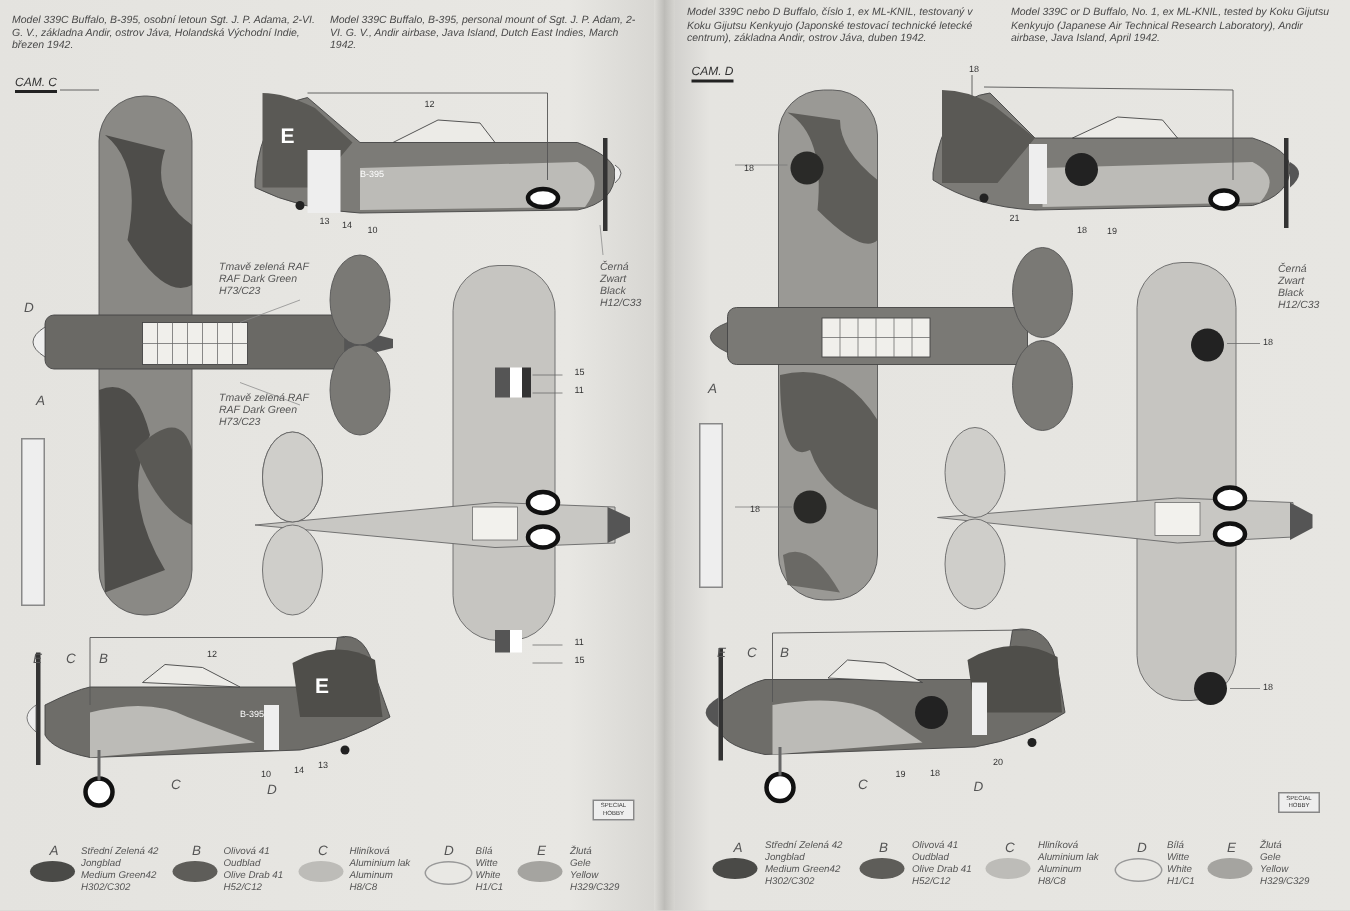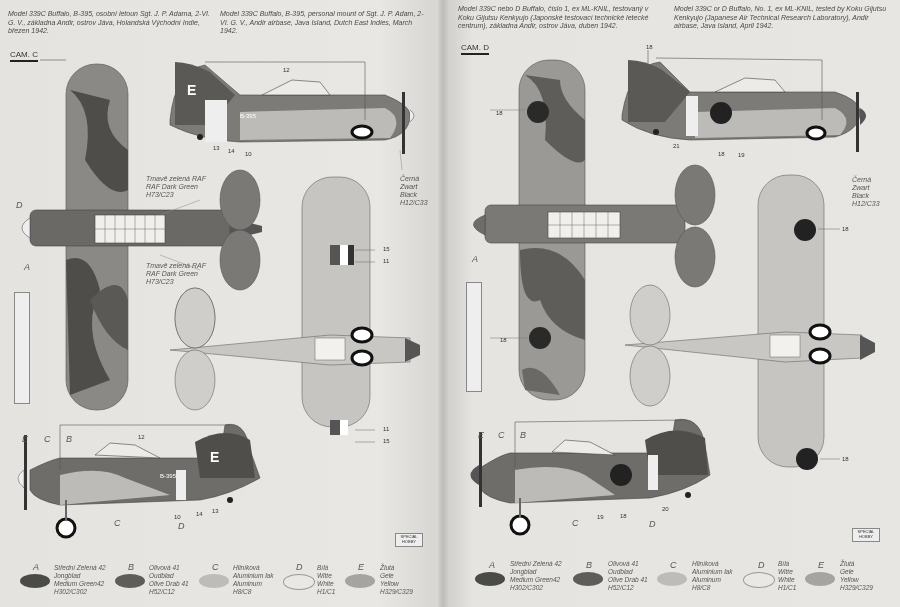--- a/index.html
+++ b/index.html
@@ -2,21 +2,21 @@
 <html><head>
 <meta charset="utf-8">
 <style>
   html,body{margin:0;padding:0;}
   body{width:900px;height:607px;overflow:hidden;background:#d9d8d4;font-family:"Liberation Sans",sans-serif;position:relative;}
   .page{position:absolute;top:0;height:607px;background:#e6e5e1;}
   .page.left{left:0;width:446px;background:linear-gradient(90deg,#e4e3df 0%,#e8e7e3 85%,#d4d3cf 100%);}
   .page.right{left:446px;width:454px;background:linear-gradient(90deg,#cfcecb 0%,#e5e4e0 6%,#e7e6e2 100%);}
   .gutter{position:absolute;left:436px;top:0;width:14px;height:607px;background:linear-gradient(90deg,#dddcd8,#bdbcb8,#d6d5d1);}
   .caption{position:absolute;font-size:7px;font-style:italic;color:#4a4a4a;line-height:8.5px;}
-  .cam{position:absolute;font-size:8px;color:#333;border-bottom:2px solid #222;padding-bottom:1px;}
+  .cam{position:absolute;font-size:8px;font-style:italic;color:#333;border-bottom:2px solid #222;padding-bottom:1px;}
   .lbl{position:absolute;font-size:7px;font-style:italic;color:#555;line-height:8px;}
   .num{position:absolute;font-size:6px;color:#333;}
   .letter{position:absolute;font-size:9px;font-style:italic;color:#555;}
   .badge{position:absolute;border:1px solid #888;background:#eee;}
   .swatch{position:absolute;width:30px;height:14px;border-radius:50%;}
   .sw-letter{position:absolute;font-size:9px;font-style:italic;color:#555;}
   .sw-text{position:absolute;font-size:6.5px;font-style:italic;color:#555;line-height:8px;white-space:nowrap;}
   svg{position:absolute;overflow:visible;}
 </style>
 </head>

